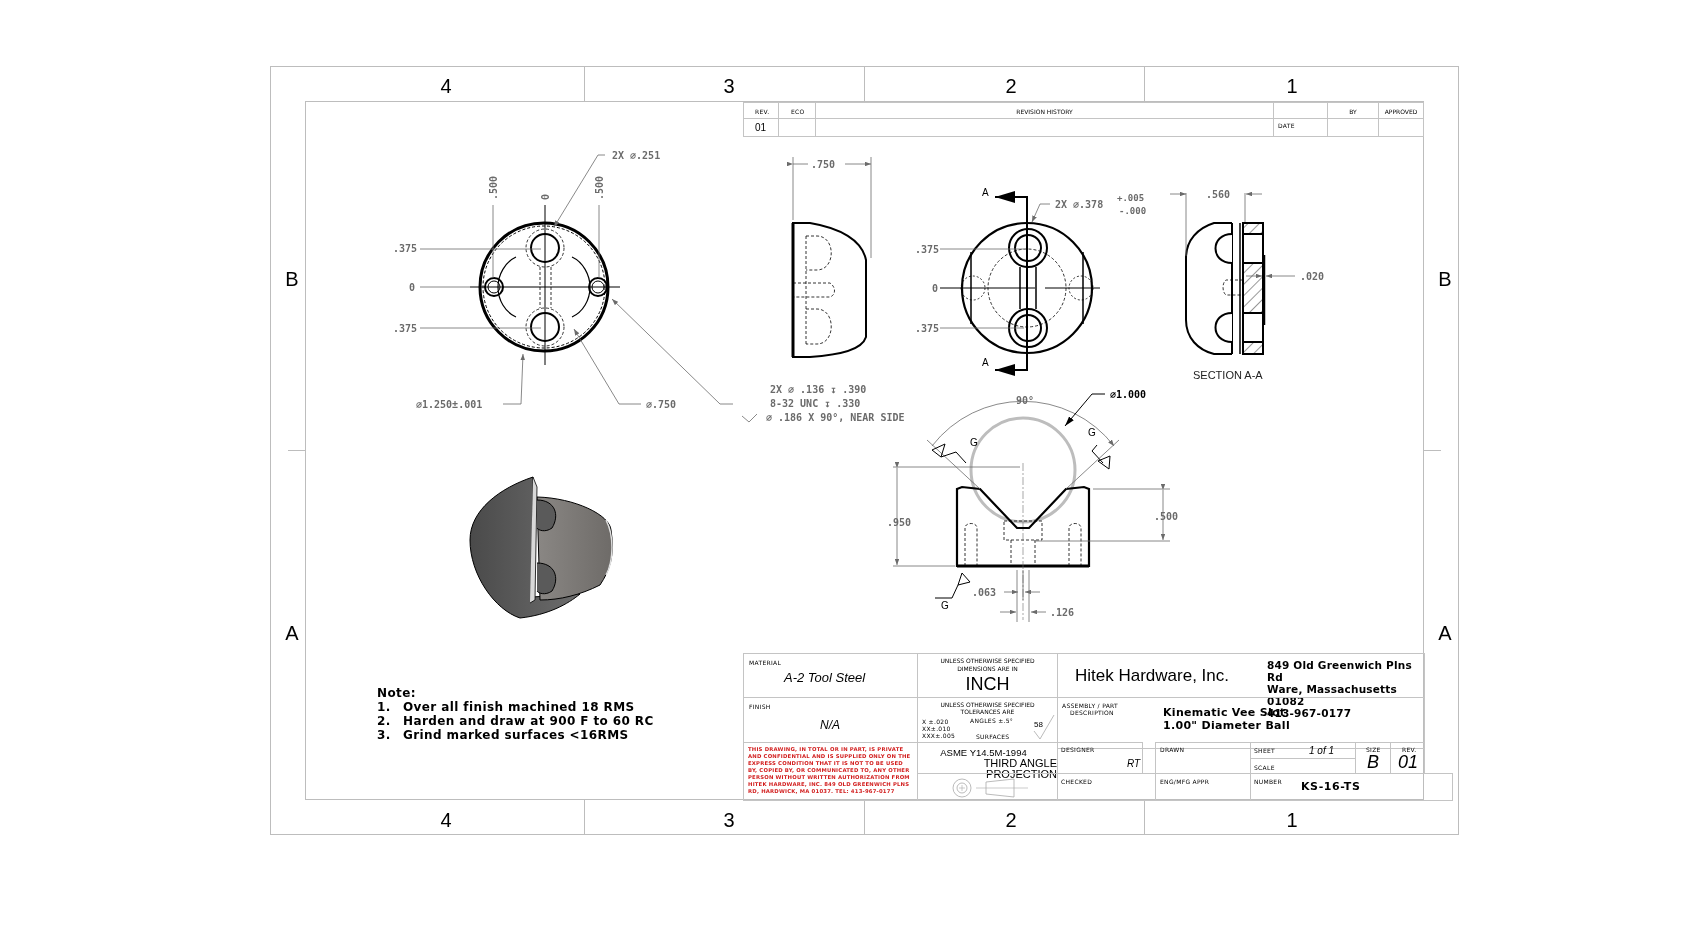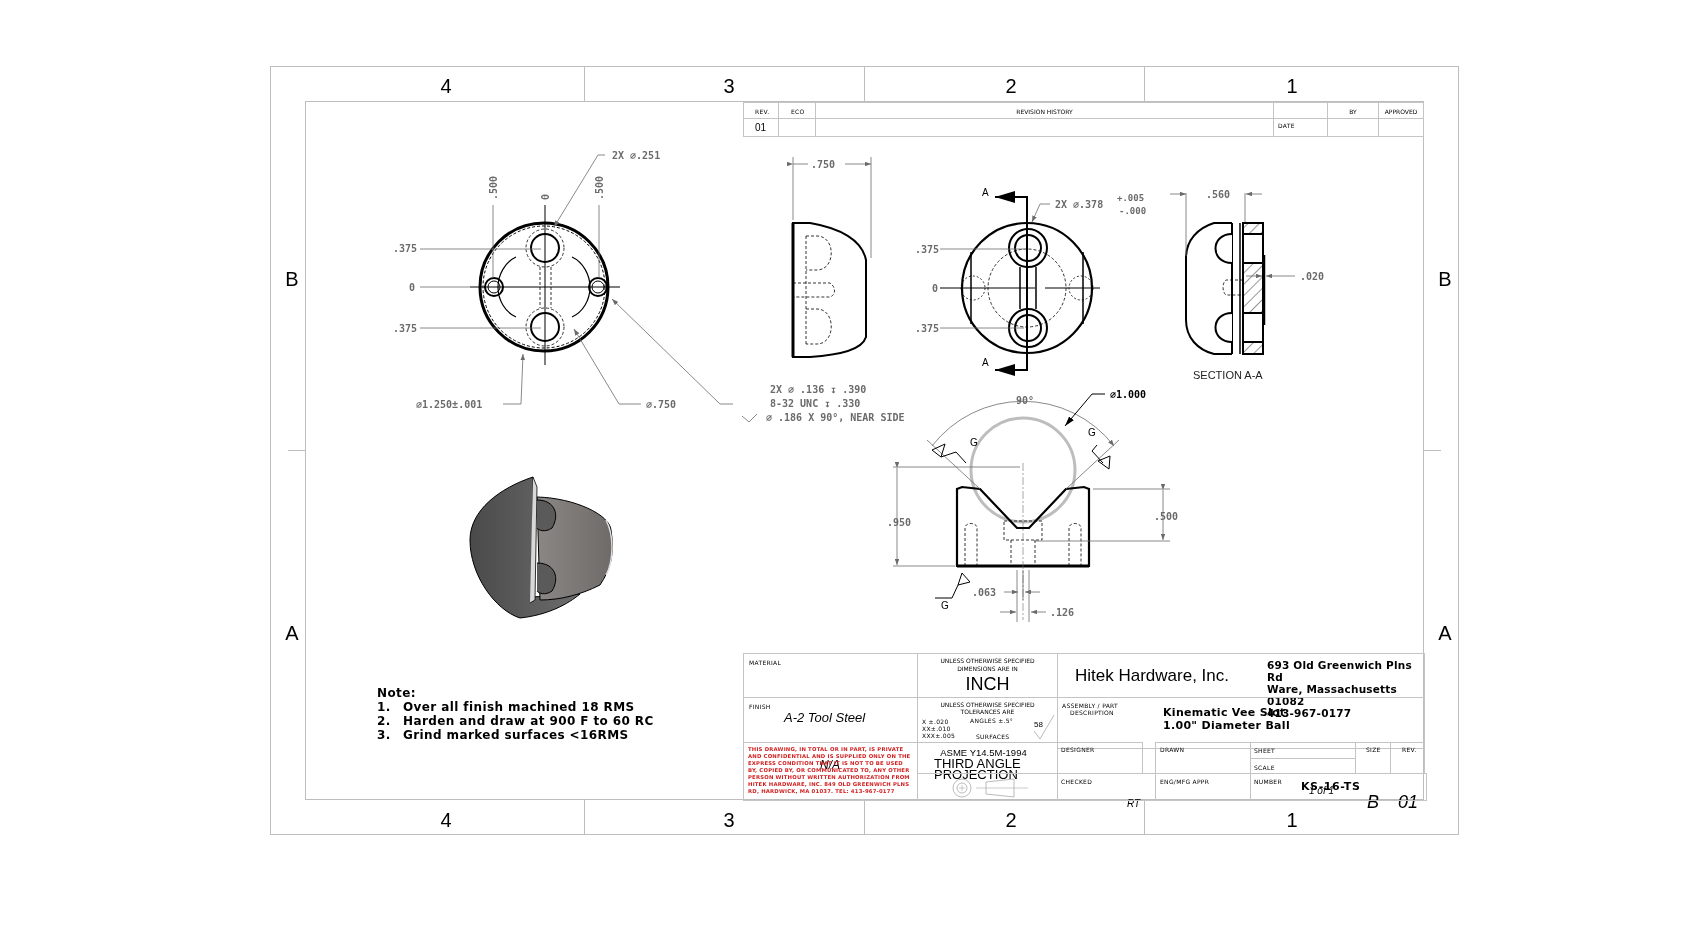--- a/index.html
+++ b/index.html
@@ -6,21 +6,21 @@
   body{width:1705px;height:927px;position:relative;overflow:hidden;font-family:"Liberation Sans",sans-serif;color:#000;}
   .abs{position:absolute;}
   .frame-outer{position:absolute;left:270px;top:66px;width:1189px;height:769px;border:1px solid #bdbdbd;box-sizing:border-box;}
   .frame-inner{position:absolute;left:305px;top:101px;width:1119px;height:699px;border:1px solid #bdbdbd;box-sizing:border-box;}
   .zone-num{position:absolute;font-size:20px;line-height:20px;width:30px;text-align:center;}
   .zone-let{position:absolute;font-size:20px;line-height:20px;width:30px;text-align:center;}
   .tick{position:absolute;background:#bdbdbd;}
   .cell{position:absolute;box-sizing:border-box;border:1px solid #c4c4c4;}
   .lbl{font-size:6px;letter-spacing:.3px;font-family:"DejaVu Sans",sans-serif;position:absolute;}
   .mid{font-size:6px;font-family:"DejaVu Sans",sans-serif;position:absolute;text-align:center;left:0;right:0;}
-  .ital{font-style:italic;margin-top:40px;}
+  .ital{font-style:italic;}
   .dim{font-family:"DejaVu Sans Mono",monospace;font-weight:bold;fill:#6b6b6b;font-size:10px;}
   .notes{position:absolute;left:377px;top:686px;font-family:"DejaVu Sans",sans-serif;font-weight:bold;font-size:12px;line-height:14px;letter-spacing:.4px;}
   .notes div span.n{display:inline-block;width:26px;}
   .red{color:#d21e1e;font-family:"DejaVu Sans",sans-serif;font-weight:bold;font-size:5.3px;line-height:7px;letter-spacing:.2px;}
 </style>
 </head>
 <body>
 
 <div class="frame-outer"></div>
 <div class="frame-inner"></div>
@@ -303,21 +303,21 @@
     <span class="ital" style="position:absolute;left:40px;top:16px;font-size:13px">A-2 Tool Steel</span>
   </div>
   <div class="cell" style="left:917px;top:653px;width:141px;height:45px">
     <span class="mid" style="top:3px">UNLESS OTHERWISE SPECIFIED</span>
     <span class="mid" style="top:11px">DIMENSIONS ARE IN</span>
     <span style="position:absolute;left:0;right:0;text-align:center;top:20px;font-size:18px">INCH</span>
   </div>
   <div class="cell" style="left:1057px;top:653px;width:368px;height:45px">
     <span style="position:absolute;left:17px;top:12px;font-size:17px">Hitek Hardware, Inc.</span>
     <div style="position:absolute;left:209px;top:5px;font-family:'DejaVu Sans',sans-serif;font-weight:bold;font-size:10.5px;line-height:12px;letter-spacing:.2px">
-      <div>693 Old Greenwich Plns Rd</div>
+      <div>849 Old Greenwich Plns Rd</div>
       <div>Ware, Massachusetts 01082</div>
       <div>413-967-0177</div>
     </div>
   </div>
 
   <div class="cell" style="left:743px;top:697px;width:175px;height:46px">
     <span class="lbl" style="left:5px;top:5px">FINISH</span>
     <span class="ital" style="position:absolute;left:76px;top:20px;font-size:12px">N/A</span>
   </div>
   <div class="cell" style="left:917px;top:697px;width:141px;height:46px">
@@ -338,21 +338,21 @@
     <span class="lbl" style="left:12px;top:11px">DESCRIPTION</span>
     <div style="position:absolute;left:105px;top:8px;font-family:'DejaVu Sans',sans-serif;font-weight:bold;font-size:11px;line-height:13px;letter-spacing:.3px">
       <div>Kinematic Vee Slot</div>
       <div>1.00" Diameter Ball</div>
     </div>
   </div>
 
   <div class="cell red" style="left:743px;top:742px;width:175px;height:59px;padding:3px 4px;overflow:hidden">THIS DRAWING, IN TOTAL OR IN PART, IS PRIVATE AND CONFIDENTIAL AND IS SUPPLIED ONLY ON THE EXPRESS CONDITION THAT IT IS NOT TO BE USED BY, COPIED BY, OR COMMUNICATED TO, ANY OTHER PERSON WITHOUT WRITTEN AUTHORIZATION FROM HITEK HARDWARE, INC. 849 OLD GREENWICH PLNS RD, HARDWICK, MA 01037. TEL: 413-967-0177</div>
   <div class="cell" style="left:917px;top:742px;width:141px;height:32px">
     <span style="position:absolute;left:0;right:8px;text-align:center;top:4px;font-size:9.5px;line-height:11px">ASME Y14.5M-1994</span>
-    <span style="position:absolute;left:16px;right:0;text-align:left;top:15px;font-size:13px;line-height:11px">THIRD ANGLE PROJECTION</span>
+    <span style="position:absolute;left:8px;right:0;text-align:right;top:15px;font-size:11px;line-height:11px">THIRD ANGLE PROJECTION</span>
   </div>
   <div class="cell" style="left:917px;top:773px;width:141px;height:28px">
     <svg width="141" height="28">
       <circle cx="44" cy="14" r="9" fill="none" stroke="#aaa" stroke-width="0.8"></circle>
       <circle cx="44" cy="14" r="5" fill="none" stroke="#aaa" stroke-width="0.8"></circle>
       <line x1="41" y1="14" x2="47" y2="14" stroke="#aaa" stroke-width="0.6"></line>
       <line x1="44" y1="11" x2="44" y2="17" stroke="#aaa" stroke-width="0.6"></line>
       <path d="M68,8 L96,5 L96,23 L68,20 Z" fill="none" stroke="#aaa" stroke-width="0.8"></path>
       <line x1="58" y1="14" x2="110" y2="14" stroke="#aaa" stroke-width="0.6"></line>
     </svg>
@@ -378,17 +378,17 @@
   <div class="cell" style="left:1390px;top:742px;width:35px;height:32px">
     <span class="lbl" style="left:11px;top:3px">REV.</span>
     <span class="ital" style="position:absolute;left:7px;top:9px;font-size:18px">01</span>
   </div>
   <div class="cell" style="left:1057px;top:773px;width:99px;height:28px">
     <span class="lbl" style="left:3px;top:4px">CHECKED</span>
   </div>
   <div class="cell" style="left:1155px;top:773px;width:96px;height:28px">
     <span class="lbl" style="left:4px;top:4px">ENG/MFG APPR</span>
   </div>
-  <div class="cell" style="left:1250px;top:773px;width:177px;height:28px">
+  <div class="cell" style="left:1250px;top:773px;width:203px;height:28px">
     <span class="lbl" style="left:3px;top:4px">NUMBER</span>
     <span style="position:absolute;left:50px;top:6px;font-family:'DejaVu Sans',sans-serif;font-weight:bold;font-size:11px;letter-spacing:.6px">KS-16-TS</span>
   </div>
 </div>
 
 </body></html>

